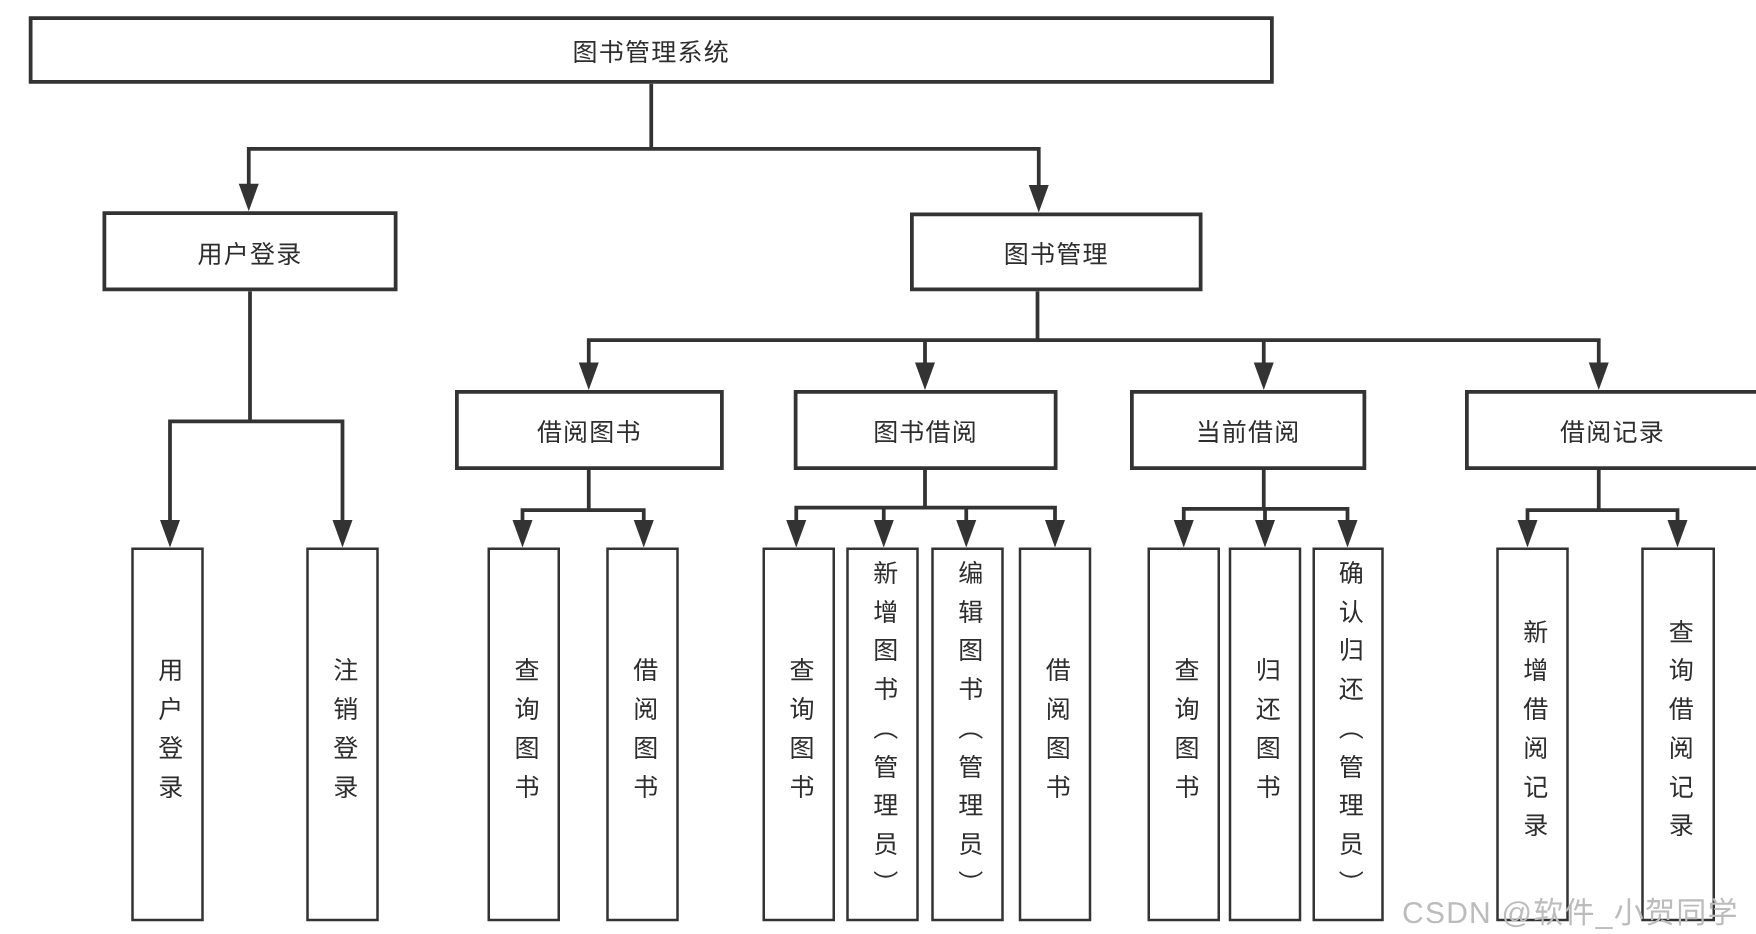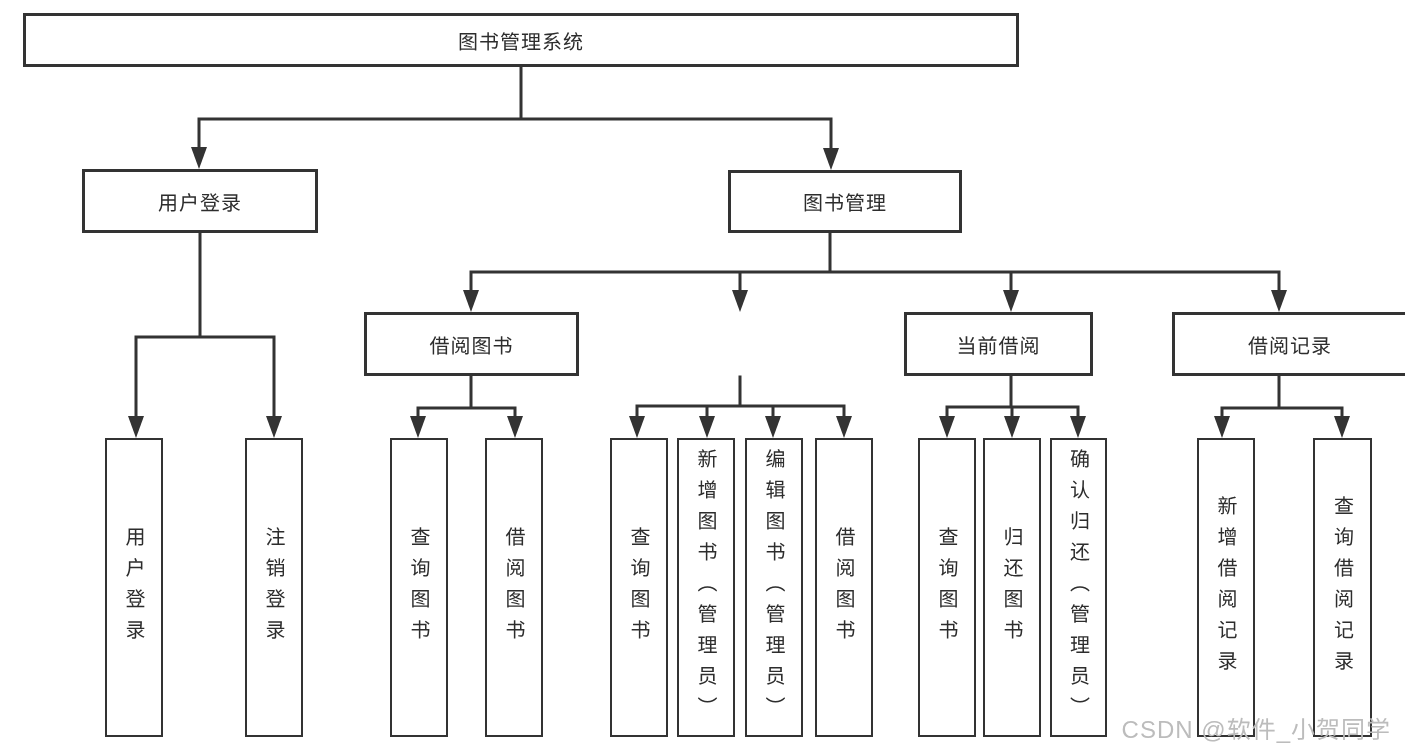--- a/index.html
+++ b/index.html
@@ -111,20 +111,21 @@
       <polygon points="1334,416 1350,416 1342,438"></polygon>
     </g>
   </svg>
 
   <div class="node root">图书管理系统</div>
 
   <div class="node lvl2" style="left:82px;top:169px;width:236px;">用户登录</div>
   <div class="node lvl2" style="left:728px;top:170px;width:234px;height:63px;">图书管理</div>
 
   <div class="node lvl3" style="left:364px;top:312px;width:215px;">借阅图书</div>
+  <div class="node lvl3" style="left:635px;top:312px;width:211px;">图书借阅</div>
   <div class="node lvl3" style="left:904px;top:312px;width:189px;">当前借阅</div>
   <div class="node lvl3" style="left:1172px;top:312px;width:236px;">借阅记录</div>
 
   <div class="node leaf" style="left:105px;">
     <span class="vtext">用户登录</span>
   </div>
   <div class="node leaf" style="left:245px;">
     <span class="vtext">注销登录</span>
   </div>
   <div class="node leaf" style="left:390px;">

